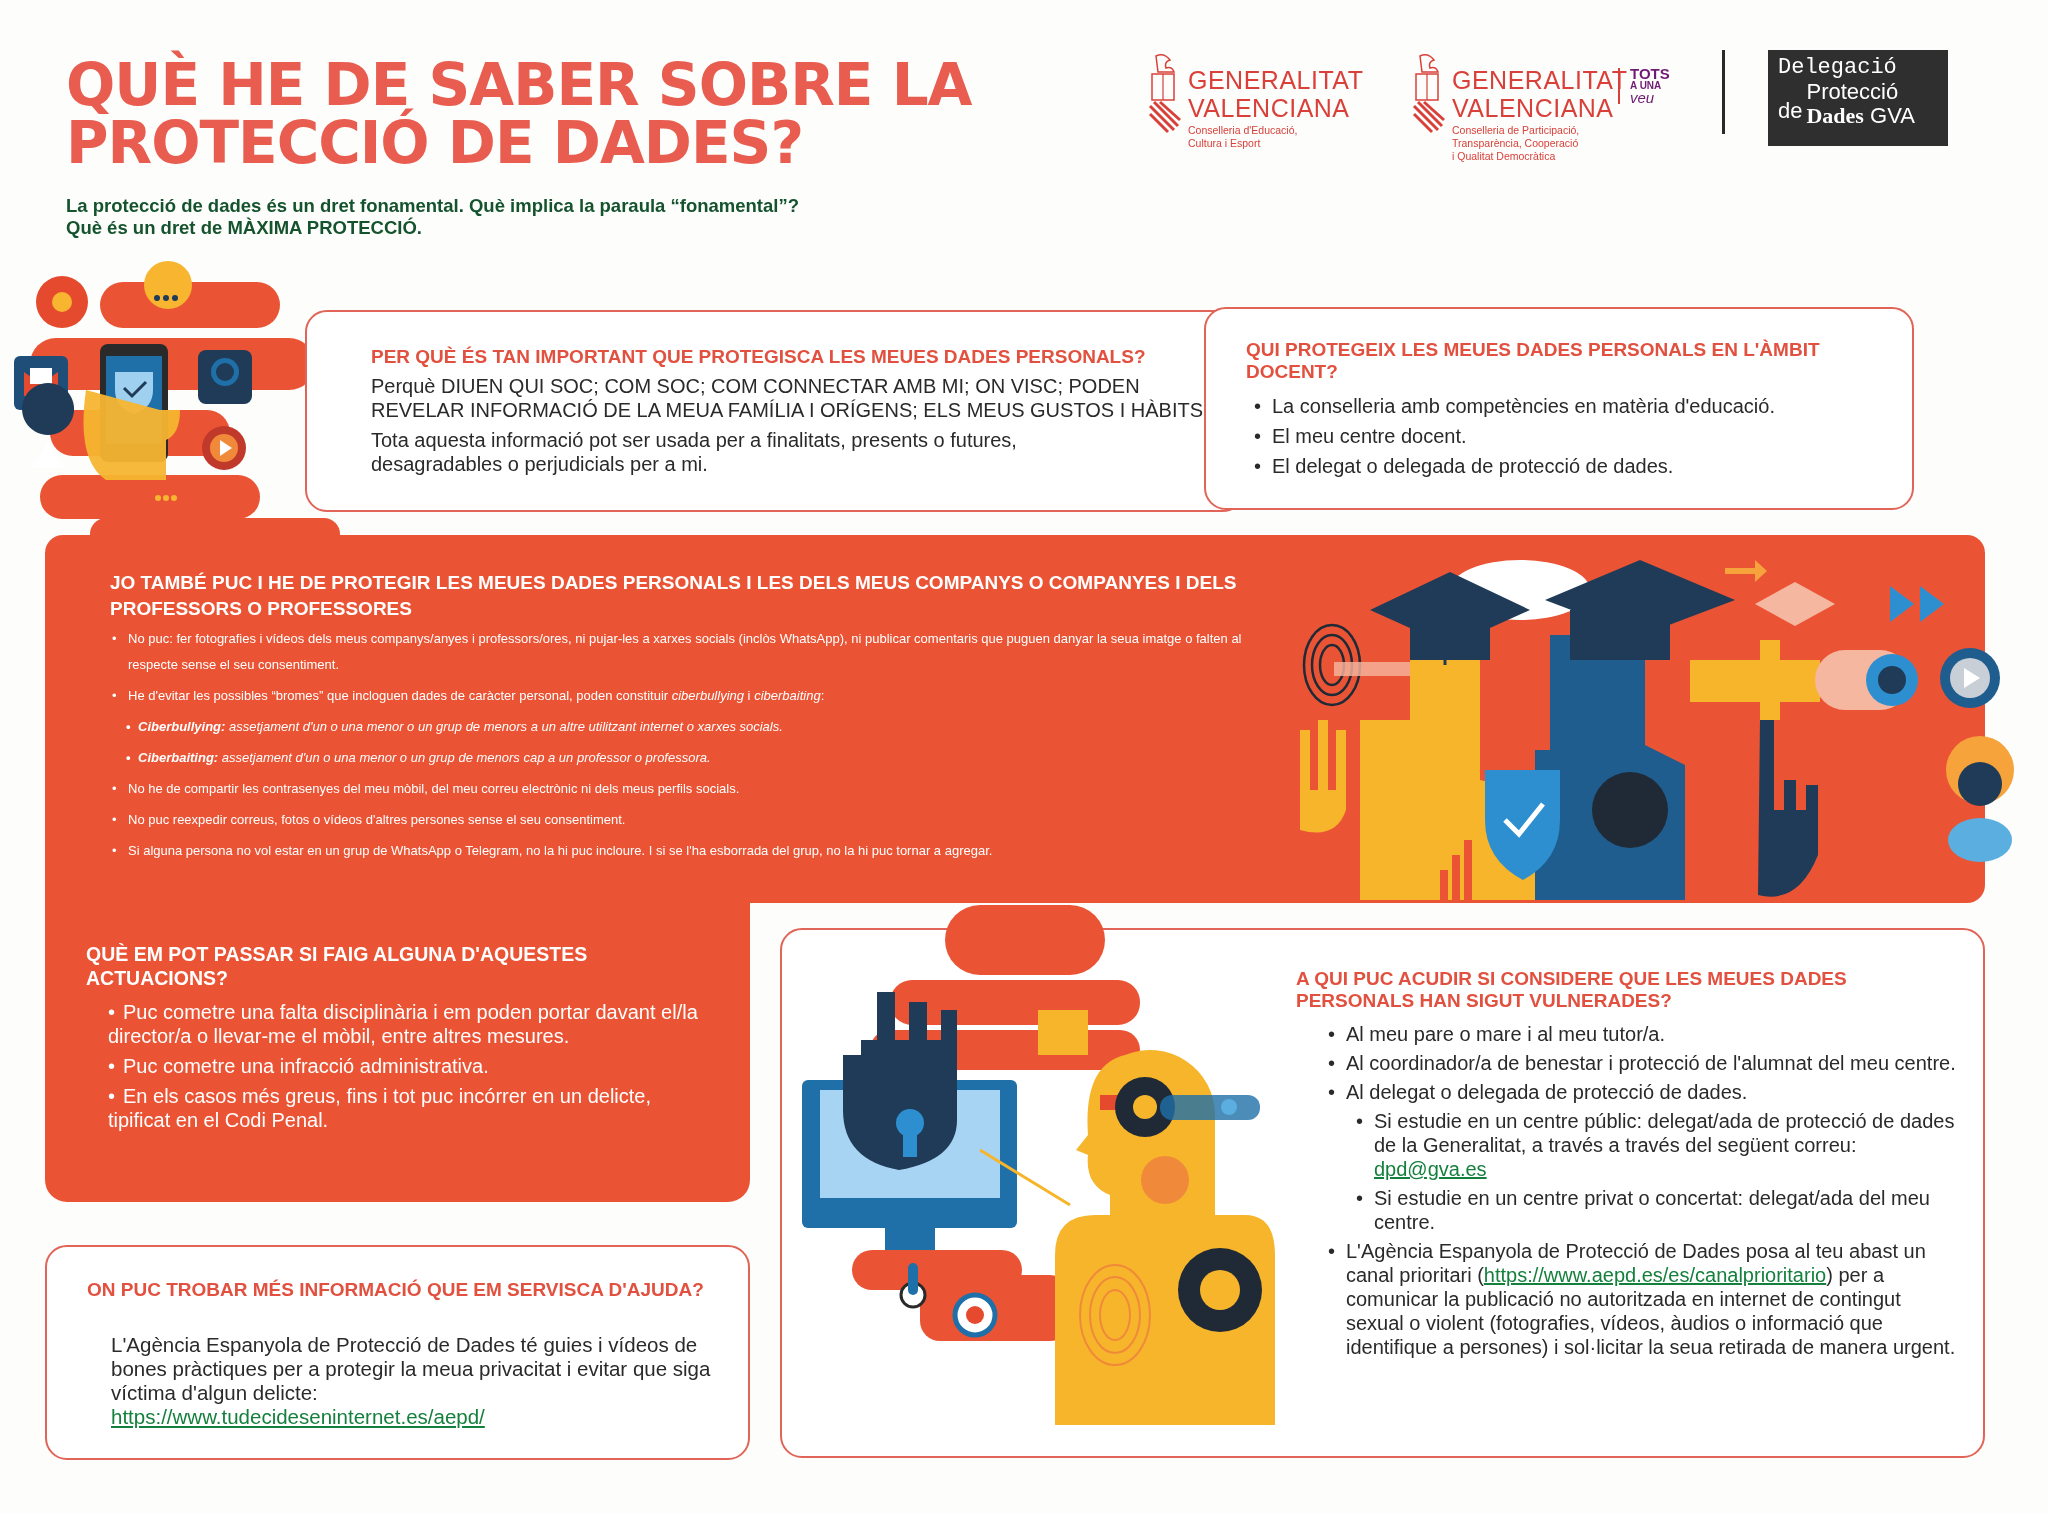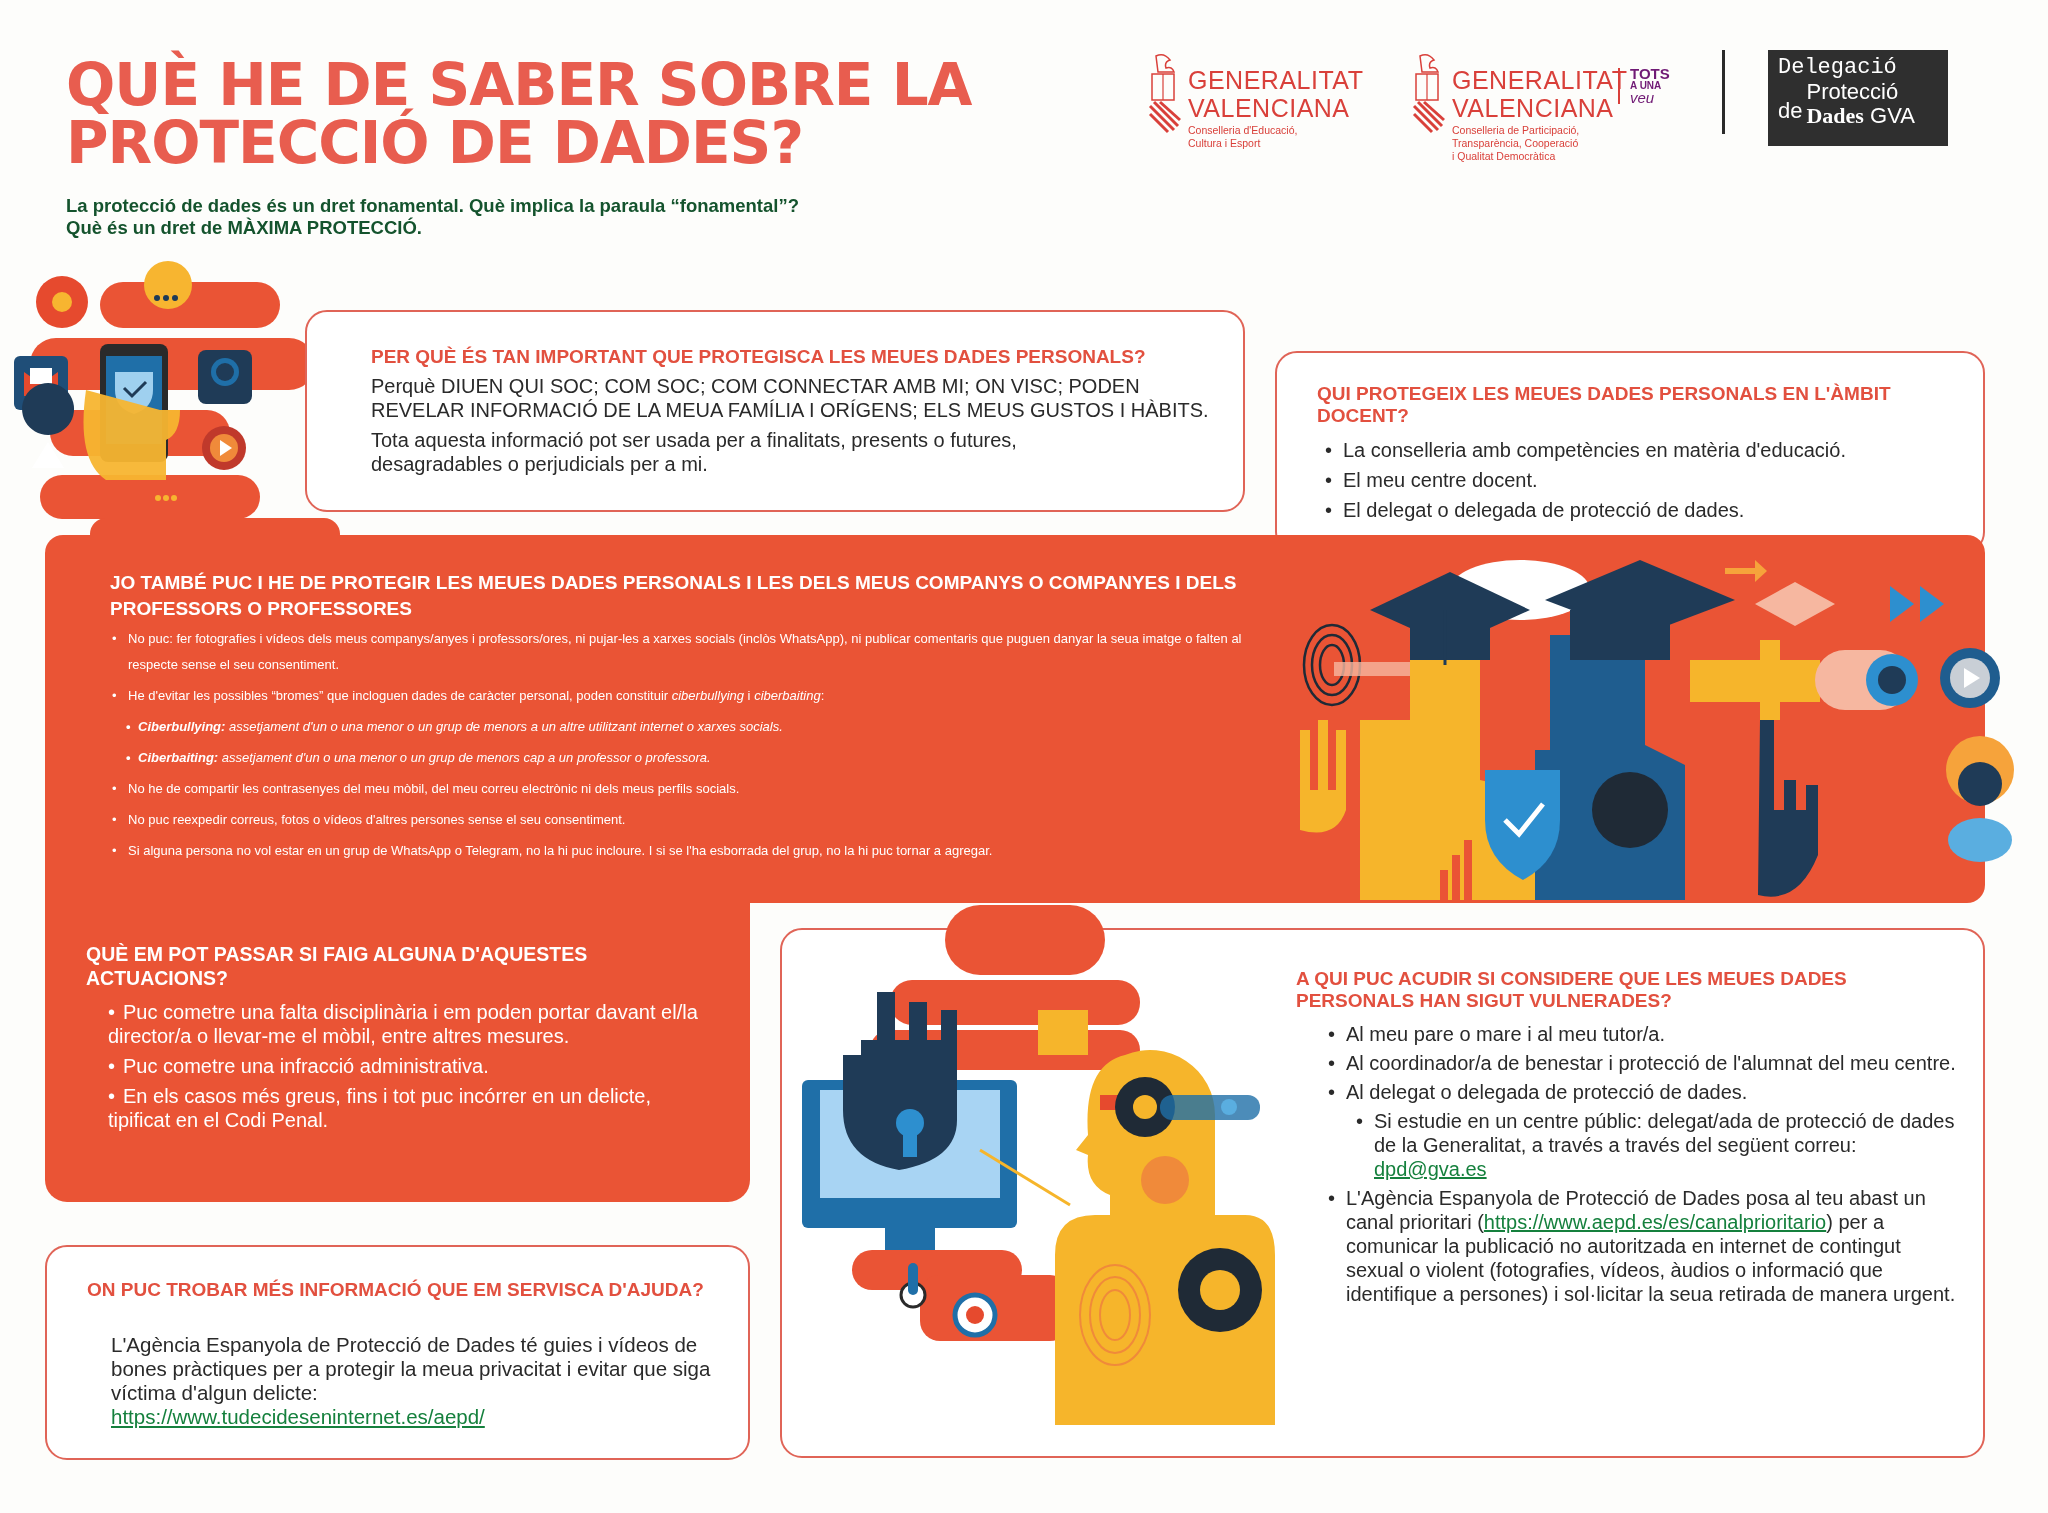--- a/index.html
+++ b/index.html
@@ -50,21 +50,21 @@
   .box .p { font-size: 20px; line-height: 24px; color: #2a2a2a; }
   ul.bul { list-style: none; }
   ul.bul li { position: relative; padding-left: 22px; font-size: 20px; line-height: 27px; color: #2a2a2a; }
   ul.bul li::before { content: "•"; position: absolute; left: 4px; top: 0; }
 
   .box1 { left: 305px; top: 310px; width: 940px; height: 202px; }
   .box1 .h { position: absolute; left: 64px; top: 34px; }
   .box1 .p1 { position: absolute; left: 64px; top: 62px; width: 860px; }
   .box1 .p2 { position: absolute; left: 64px; top: 116px; width: 760px; }
 
-  .box2 { left: 1275px; top: 307px; width: 710px; height: 203px; margin-top: 44px; }
+  .box2 { left: 1204px; top: 307px; width: 710px; height: 203px; }
   .box2 .h { position: absolute; left: 40px; top: 30px; width: 640px; }
   .box2 ul { position: absolute; left: 44px; top: 82px; width: 640px; }
   .box2 ul li { line-height: 30px; }
 
   
   .band {
     position: absolute; left: 45px; top: 535px; width: 1940px; height: 368px; background: #ea5435; border-radius: 18px;
   }
   .band2 {
     position: absolute; left: 45px; top: 880px; width: 705px; height: 322px; background: #ea5435; border-radius: 0 0 22px 22px;
@@ -310,20 +310,21 @@
   </div>
 </div>
 
 <div class="box box6">
   <div class="h">A QUI PUC ACUDIR SI CONSIDERE QUE LES MEUES DADES PERSONALS HAN SIGUT VULNERADES?</div>
   <ul class="bul">
     <li>Al meu pare o mare i al meu tutor/a.</li>
     <li>Al coordinador/a de benestar i protecció de l'alumnat del meu centre.</li>
     <li>Al delegat o delegada de protecció de dades.</li>
     <li class="sub"><span>Si estudie en un centre públic: delegat/ada de protecció de dades de la Generalitat, a través a través del següent correu: </span><a class="link">dpd@gva.es</a></li>
+    <li class="sub">Si estudie en un centre privat o concertat: delegat/ada del meu centre.</li>
     <li><span>L'Agència Espanyola de Protecció de Dades posa al teu abast un canal prioritari (</span><a class="link">https://www.aepd.es/es/canalprioritario</a><span>) per a comunicar la publicació no autoritzada en internet de contingut sexual o violent (fotografies, vídeos, àudios o informació que identifique a persones) i sol·licitar la seua retirada de manera urgent.</span></li>
   </ul>
 </div>
 
 <svg class="illus" style="left:780px;top:905px" width="520" height="520" viewBox="0 0 520 520">
   <g fill="#ea5435">
     <rect x="165" y="0" width="160" height="70" rx="35"></rect>
     <rect x="110" y="75" width="250" height="45" rx="22"></rect>
     <rect x="90" y="125" width="270" height="40" rx="20"></rect>
     <rect x="72" y="345" width="170" height="40" rx="20"></rect>

